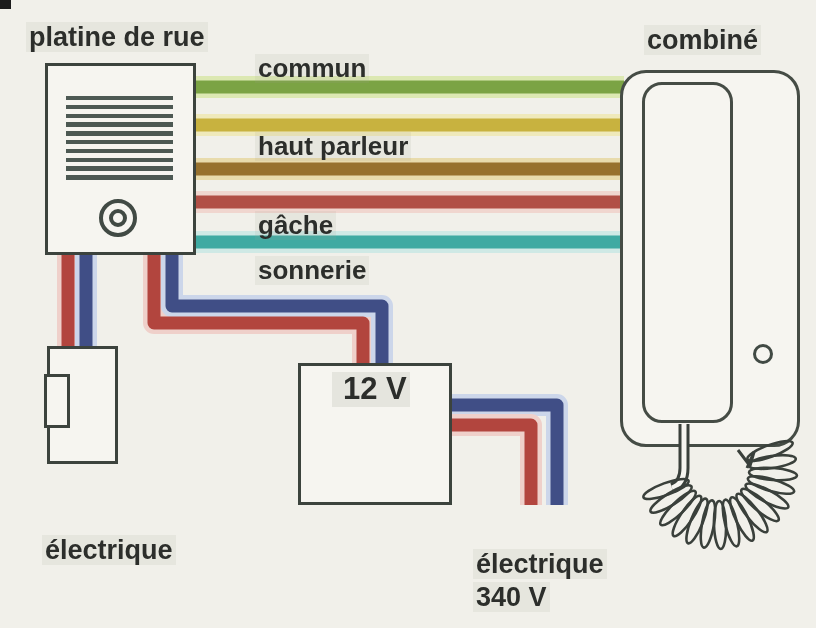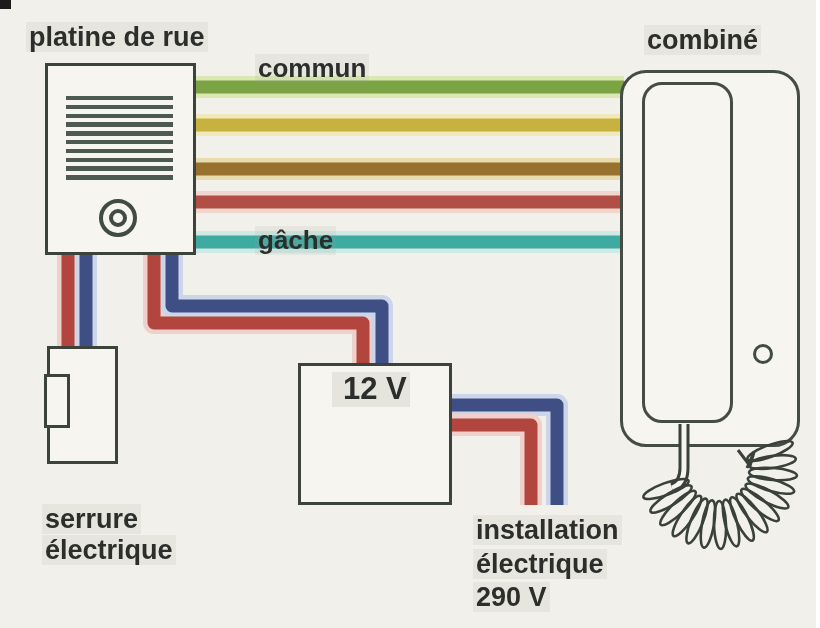--- a/index.html
+++ b/index.html
@@ -103,24 +103,24 @@
       <ellipse cx="773" cy="474" rx="24" ry="6" transform="rotate(4 773 474)"></ellipse>
       <ellipse cx="772" cy="462" rx="24" ry="6" transform="rotate(-8 772 462)"></ellipse>
       <ellipse cx="770" cy="451" rx="24" ry="6" transform="rotate(-20 770 451)"></ellipse>
     </g>
   </svg>
 
   <div class="label fs27" style="left:26px;top:22px;">platine de rue</div>
   <div class="label fs26" style="left:255px;top:54px;">commun</div>
 
   <div class="label fs27" style="left:644px;top:25px;">combiné</div>
-  <div class="label fs26" style="left:255px;top:226px;">gâche</div>
+  <div class="label fs26" style="left:255px;top:132px;">haut parleur</div>
+  <div class="label fs26" style="left:255px;top:211px;">gâche</div>
+  <div class="label fs26" style="left:255px;top:256px;">sonnerie</div>
 
   <div class="label fs31" style="left:332px;top:372px;background:rgba(165,163,150,0.2);padding-left:11px;">12 V</div>
 
-  <div class="label fs27" style="left:42px;top:504px;">serrure</div>
   <div class="label fs27" style="left:42px;top:535px;">électrique</div>
 
-  <div class="label fs27" style="left:473px;top:515px;">installation</div>
   <div class="label fs27" style="left:473px;top:549px;">électrique</div>
-  <div class="label fs27" style="left:473px;top:582px;">290 V</div>
+  <div class="label fs27" style="left:473px;top:582px;">340 V</div>
 
 </div>
 
 </body></html>

